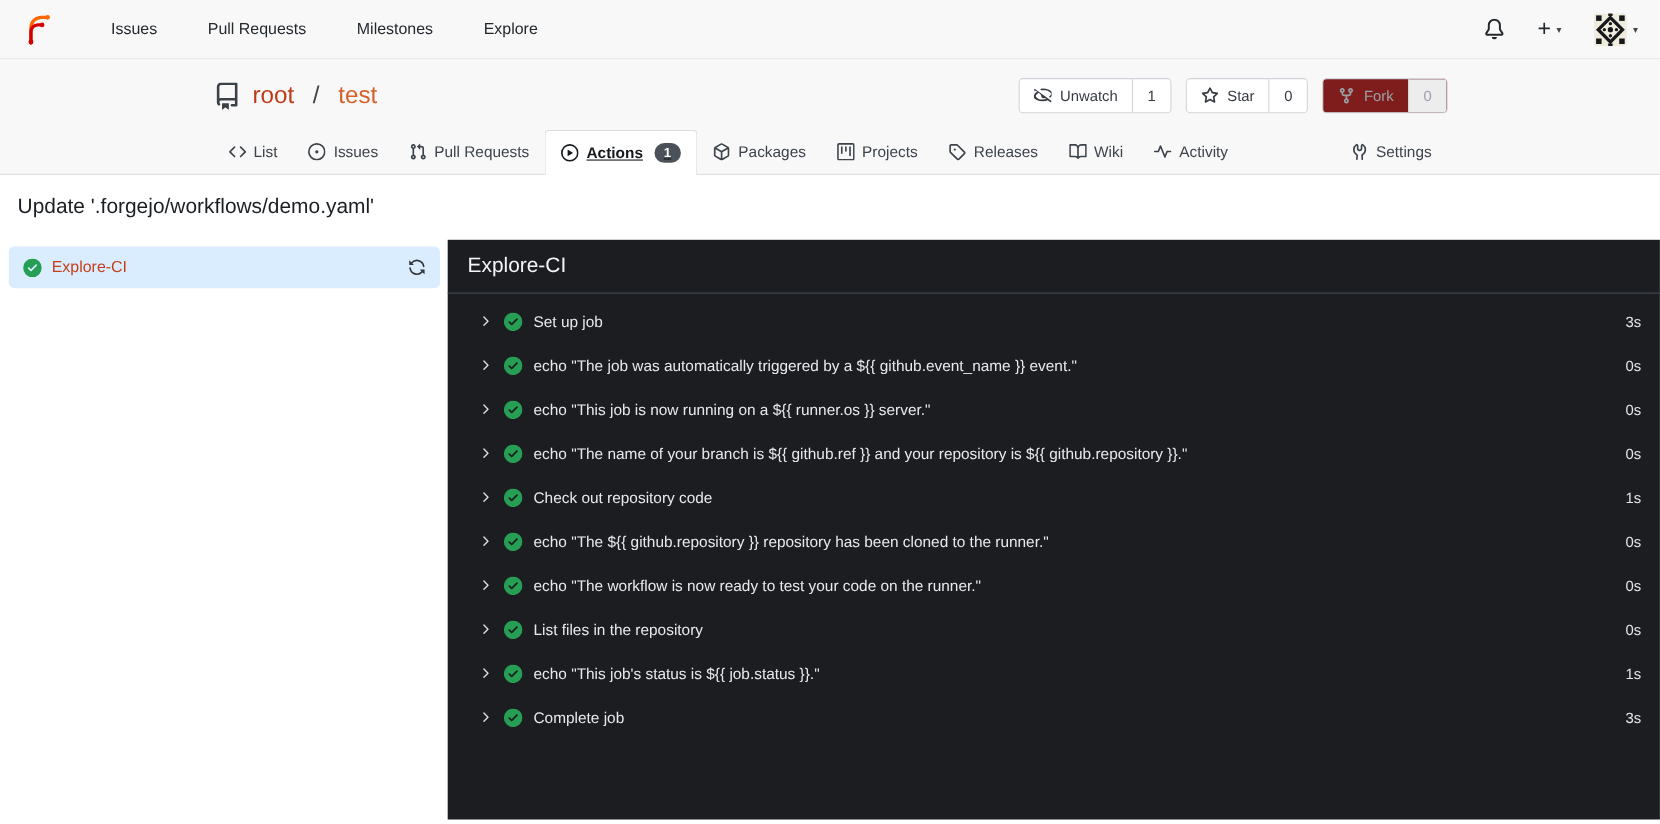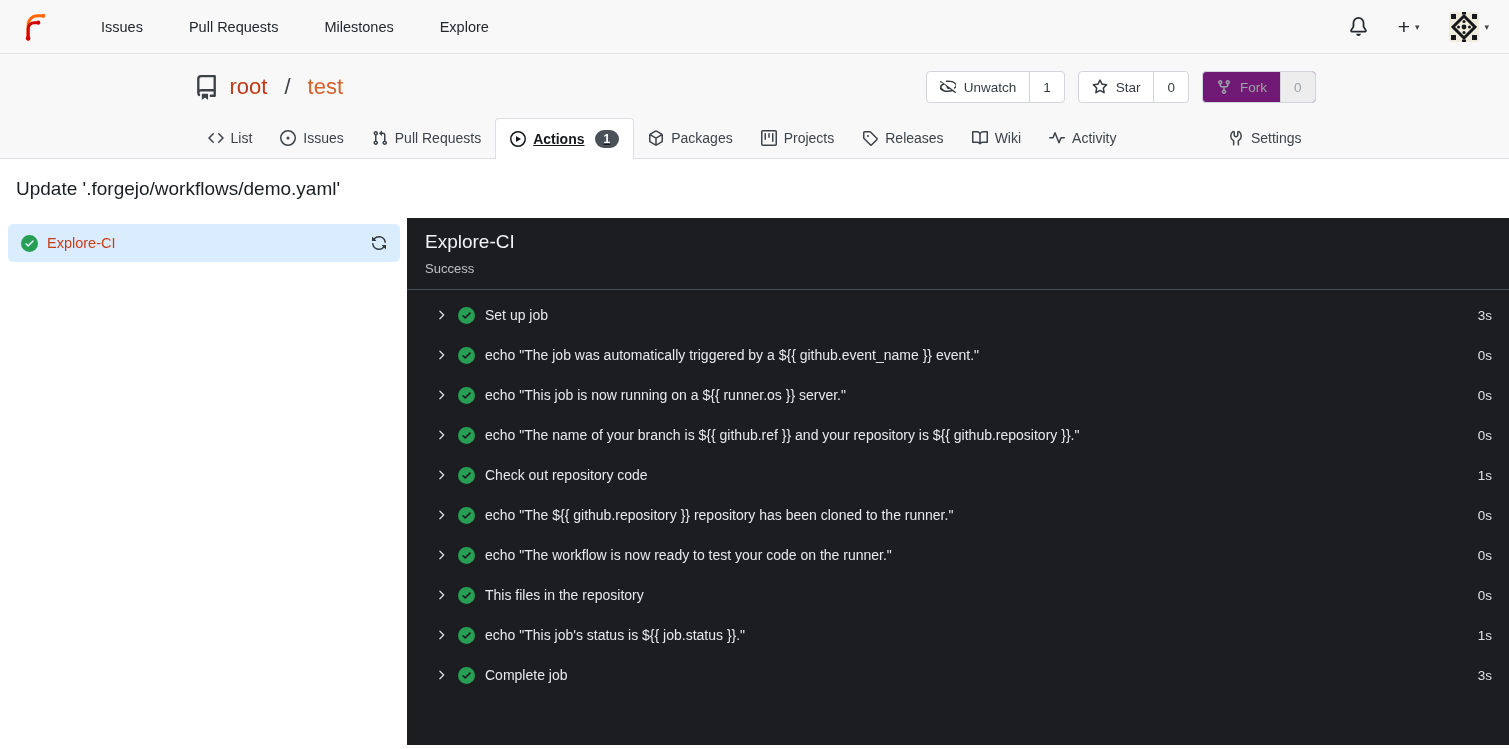--- a/index.html
+++ b/index.html
@@ -26,21 +26,21 @@
   .repo-icon { color:#3c4147; display:flex; }
   .repo-owner { color:#bf3a17; text-decoration:none; cursor:pointer; }
   .repo-sep { color:#3c4147; padding:0 6px; }
   .repo-name { color:#d5602a; text-decoration:none; cursor:pointer; }
   .rh-buttons { margin-left:auto; display:flex; gap:13px;justify-content:space-between; }
   .btn-group { display:flex; border:1px solid #d2d5da; border-radius:4px; background:#fff;
     overflow:hidden; font-size:13.5px; color:#363b42; cursor:pointer; height:32px; }
   .btn-main { display:flex; align-items:center; gap:8px; padding:0 13px; }
   .btn-count { display:flex; align-items:center; padding:0 13px; border-left:1px solid #d2d5da;
     min-width:34px; justify-content:center; }
-  .btn-group.disabled { color:#9ba1a8; background:#701a75; cursor:default; }
+  .btn-group.disabled { color:#9ba1a8; background:#7f1d1d; cursor:default; }
   .btn-group.disabled .btn-count { background:#ededee; }
   .btn-group svg { flex:none; }
 
   
   .tabbar { display:flex; align-items:flex-end; margin-top:14px; }
   .tab { display:flex; align-items:center; gap:7px; height:40px; padding:0 14px;
     font-size:14px; color:#3d434b; cursor:pointer; text-decoration:none; }
   .tab svg { flex:none; }
   .tab.active { position:relative; top:1px; height:41px; background:#fff;
     border:1px solid #dcdee3; border-bottom:none; border-radius:4px 4px 0 0;
@@ -260,21 +260,20 @@
         <svg viewBox="0 0 16 16" width="16" height="16" fill="currentColor">
             <path d="M1.705 8.005a.75.75 0 0 1 .834.656 5.5 5.5 0 0 0 9.592 2.97l-1.204-1.204a.25.25 0 0 1 .177-.427h3.646a.25.25 0 0 1 .25.25v3.646a.25.25 0 0 1-.427.177l-1.38-1.38A7.002 7.002 0 0 1 1.05 8.84a.75.75 0 0 1 .656-.834ZM8 2.5a5.487 5.487 0 0 0-4.131 1.869l1.204 1.204A.25.25 0 0 1 4.896 6H1.25A.25.25 0 0 1 1 5.75V2.104a.25.25 0 0 1 .427-.177l1.38 1.38A7.002 7.002 0 0 1 14.95 7.16a.75.75 0 0 1-1.49.178A5.5 5.5 0 0 0 8 2.5Z"></path>
           </svg>
       </span>
     </div>
   </div>
 
   <div class="run-panel">
     <div class="panel-head">
       <div class="panel-title">Explore-CI</div>
-      <div class="panel-status">Success</div>
     </div>
     <div class="steps">
 
         <div class="step-row">
           <span class="step-chevron">
             <svg viewBox="0 0 16 16" width="14" height="14" fill="currentColor">
               <path d="M6.22 3.22a.75.75 0 0 1 1.06 0l4.25 4.25a.75.75 0 0 1 0 1.06l-4.25 4.25a.751.751 0 0 1-1.042-.018.751.751 0 0 1-.018-1.042L9.94 8 6.22 4.28a.75.75 0 0 1 0-1.06Z"></path>
             </svg>
           </span>
           <span class="step-check green">
@@ -380,21 +379,21 @@
           <span class="step-chevron">
             <svg viewBox="0 0 16 16" width="14" height="14" fill="currentColor">
               <path d="M6.22 3.22a.75.75 0 0 1 1.06 0l4.25 4.25a.75.75 0 0 1 0 1.06l-4.25 4.25a.751.751 0 0 1-1.042-.018.751.751 0 0 1-.018-1.042L9.94 8 6.22 4.28a.75.75 0 0 1 0-1.06Z"></path>
             </svg>
           </span>
           <span class="step-check green">
             <svg viewBox="0 0 16 16" width="17" height="17" fill="currentColor">
               <path d="M8 16A8 8 0 1 1 8 0a8 8 0 0 1 0 16Zm3.78-9.72a.751.751 0 0 0-.018-1.042.751.751 0 0 0-1.042-.018L6.75 9.19 5.28 7.72a.751.751 0 0 0-1.042.018.751.751 0 0 0-.018 1.042l2 2a.75.75 0 0 0 1.06 0Z"></path>
             </svg>
           </span>
-          <span class="step-name">This files in the repository</span>
+          <span class="step-name">List files in the repository</span>
           <span class="step-duration">0s</span>
         </div>
 
         <div class="step-row">
           <span class="step-chevron">
             <svg viewBox="0 0 16 16" width="14" height="14" fill="currentColor">
               <path d="M6.22 3.22a.75.75 0 0 1 1.06 0l4.25 4.25a.75.75 0 0 1 0 1.06l-4.25 4.25a.751.751 0 0 1-1.042-.018.751.751 0 0 1-.018-1.042L9.94 8 6.22 4.28a.75.75 0 0 1 0-1.06Z"></path>
             </svg>
           </span>
           <span class="step-check green">

